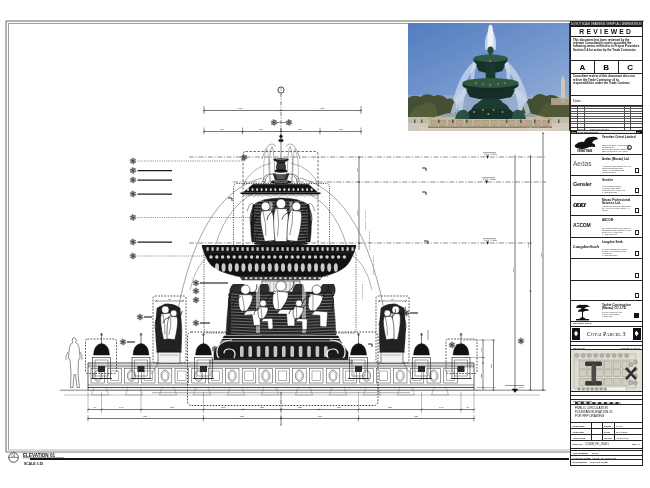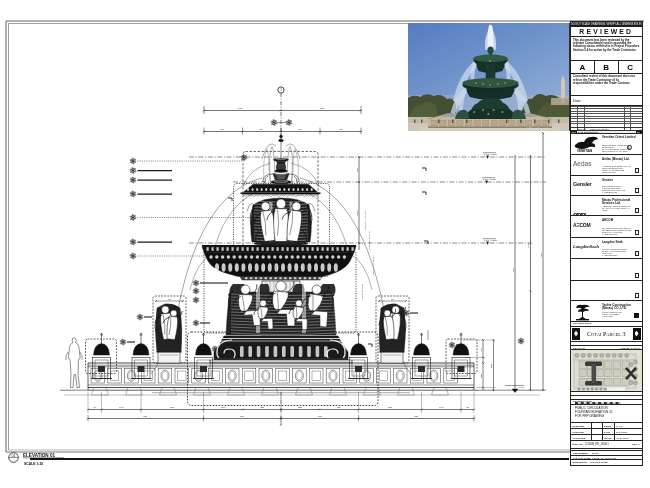--- a/index.html
+++ b/index.html
@@ -931,21 +931,21 @@
         <div style="position:absolute;left:31px;top:8.5px;right:8px;font-size:1.9px;color:#333;line-height:2.2px">
           <div>16/F, Soundwill Plaza II</div>
           <div>1-29 Tang Lung Street</div>
           <div>Causeway Bay, Hong Kong</div>
           <div>T +852.2508.1811</div>
         </div>
         <div style="position:absolute;right:2.5px;bottom:2.5px;width:4.5px;height:4.5px;border:0.6px solid #222"></div>
       </div>
       <div style="position:relative;height:20px;border-bottom:0.8px solid #222">
         <div style="position:absolute;left:2px;top:1.5px;width:27px;height:17px;overflow:hidden">
-          <div style="font-size:8px;font-weight:bold;font-style:italic;color:#111;font-family:Liberation Sans, sans-serif;margin-top:12px;letter-spacing:-1px">ααα</div>
+          <div style="font-size:8px;font-weight:bold;font-style:italic;color:#111;font-family:Liberation Sans, sans-serif;margin-top:2px;letter-spacing:-1px">ααα</div>
         </div>
         <div style="position:absolute;left:31px;top:2.5px;right:1.5px;font-size:3px;font-weight:bold;color:#111;line-height:3.2px">Macau Professional<br>Services Ltd.</div>
         <div style="position:absolute;left:31px;top:8.5px;right:8px;font-size:1.9px;color:#333;line-height:2.2px">
           <div>Alameda Dr. Carlos D'Assumpcao</div>
           <div>No. 411-417, Dynasty Plaza, 6-H,</div>
           <div>Macau</div>
         </div>
         <div style="position:absolute;right:2.5px;bottom:2.5px;width:4.5px;height:4.5px;border:0.6px solid #222"></div>
       </div>
       <div style="position:relative;height:22px;border-bottom:0.8px solid #222">

